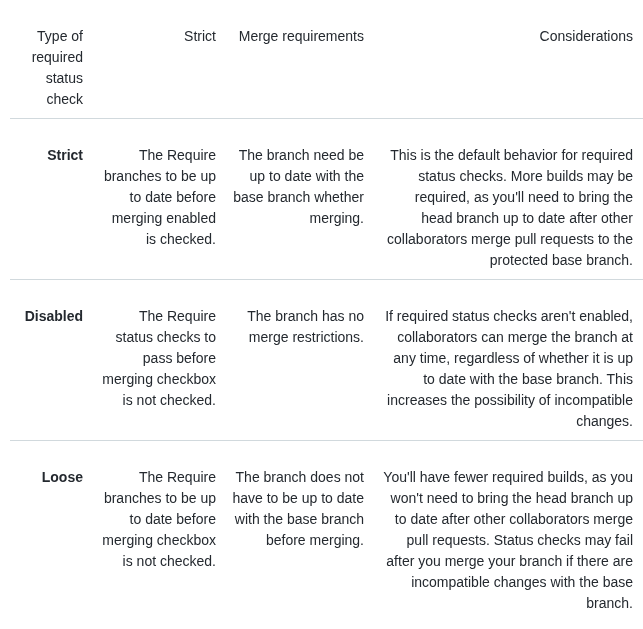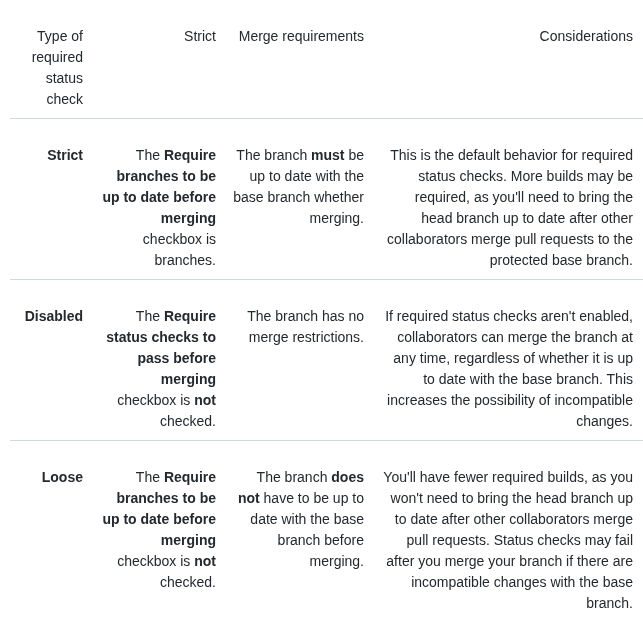--- a/index.html
+++ b/index.html
@@ -34,21 +34,21 @@
   col.c4 { width: 263px; }
   th, td {
     text-align: right;
     vertical-align: top;
     font-weight: normal;
     padding: 26px 16px 8px 0;
     border-bottom: 1px solid var(--border-color);
   }
   th:last-child, td:last-child { padding-right: 10px; }
   tbody th.rowhead { font-weight: 700; }
-  strong { font-weight: 700; }
+  strong { font-weight: 400; }
   tbody tr:last-child th,
   tbody tr:last-child td { border-bottom: none; }
 </style>
 </head>
 <body>
 
 <div class="page">
   <table class="doc-table">
     <colgroup>
       <col class="c1">
@@ -60,22 +60,22 @@
       <tr>
         <th>Type of required status check</th>
         <th>Strict</th>
         <th>Merge requirements</th>
         <th>Considerations</th>
       </tr>
     </thead>
     <tbody>
   <tr>
     <th class="rowhead">Strict</th>
-    <td><span>The </span><strong>Require branches to be up to date before merging</strong><span> checkbox is branches.</span></td>
-    <td><span>The branch </span><strong>must</strong><span> be up to date with the base branch whether merging.</span></td>
+    <td><span>The </span><strong>Require branches to be up to date before merging</strong><span> enabled is checked.</span></td>
+    <td><span>The branch </span><strong>need</strong><span> be up to date with the base branch whether merging.</span></td>
     <td><span>This is the default behavior for required status checks. More builds may be required, as you'll need to bring the head branch up to date after other collaborators merge pull requests to the protected base branch.</span></td>
   </tr>
 
   <tr>
     <th class="rowhead">Disabled</th>
     <td><span>The </span><strong>Require status checks to pass before merging</strong><span> checkbox is </span><strong>not</strong><span> checked.</span></td>
     <td><span>The branch has no merge restrictions.</span></td>
     <td><span>If required status checks aren't enabled, collaborators can merge the branch at any time, regardless of whether it is up to date with the base branch. This increases the possibility of incompatible changes.</span></td>
   </tr>
 

